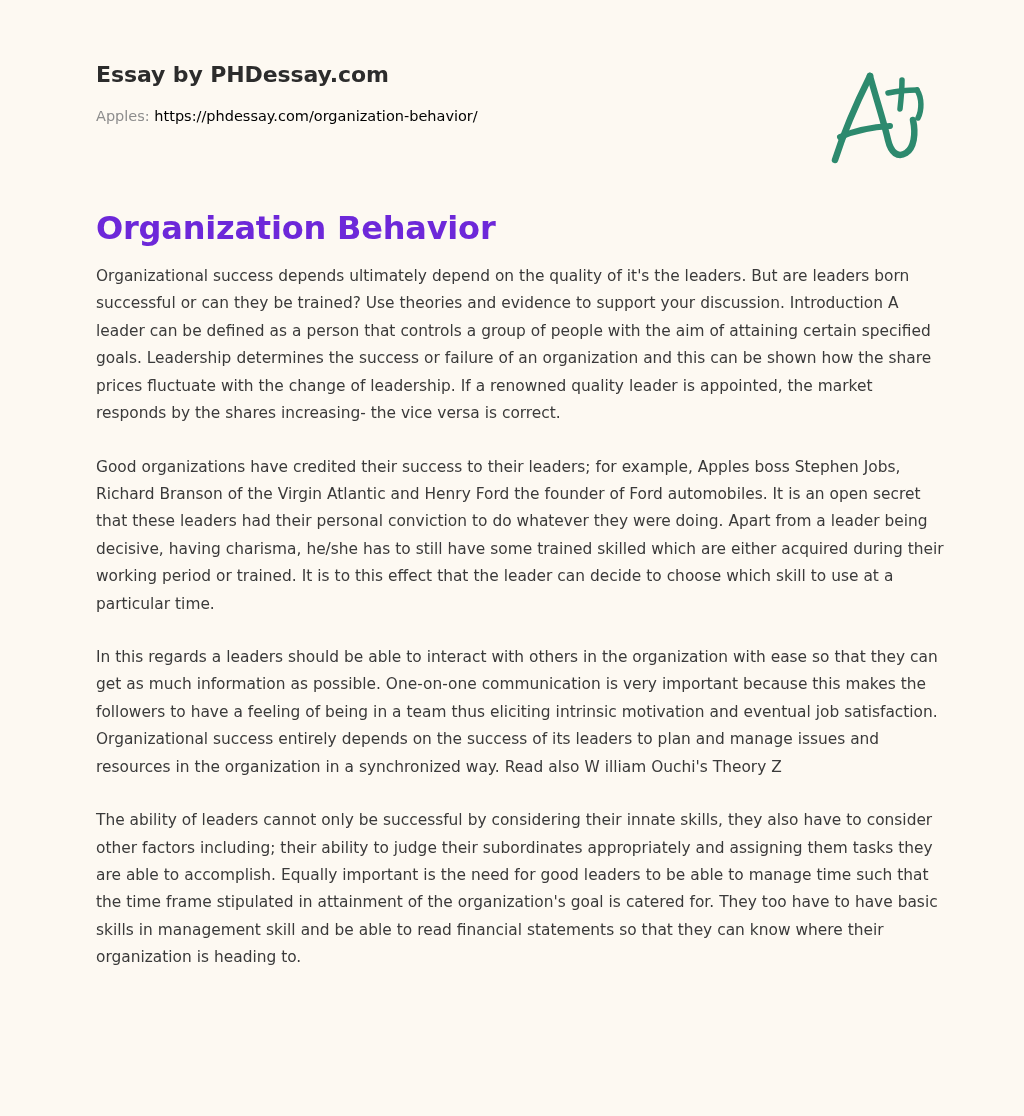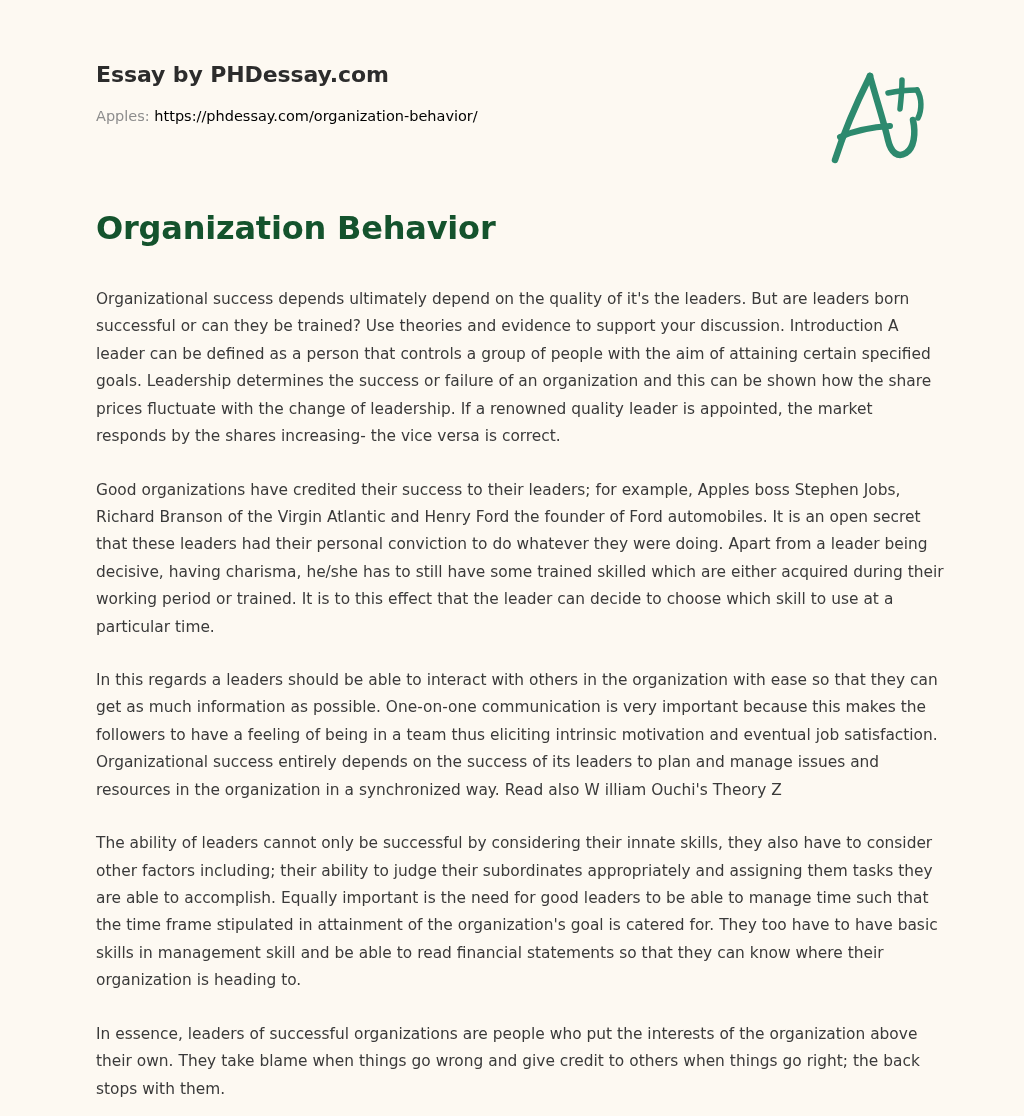--- a/index.html
+++ b/index.html
@@ -72,27 +72,27 @@
     position: absolute;
     left: 96px;
     top: 208px;
     width: 848px;
   }
 
   .article-title {
     margin: 0;
     font-size: 32px;
     font-weight: bold;
-    color: #14532d;
+    color: #6d28d9;
     letter-spacing: -0.2px;
     line-height: 1.25;
   }
 
   .body-copy {
-    margin-top: 38px;
+    margin-top: 15px;
   }
 
   .body-copy p {
     margin: 0 0 26px 0;
     font-size: 15.4px;
     line-height: 1.78;
     color: #3a3a3a;
     text-align: left;
     word-spacing: 0.1px;
   }
@@ -135,18 +135,17 @@
   </div>
 
   <div class="article">
     <h1 class="article-title">Organization Behavior</h1>
 
     <div class="body-copy">
       <p>Organizational success depends ultimately depend on the quality of it's the leaders. But are leaders born successful or can they be trained? Use theories and evidence to support your discussion. Introduction A leader can be defined as a person that controls a group of people with the aim of attaining certain specified goals. Leadership determines the success or failure of an organization and this can be shown how the share prices fluctuate with the change of leadership. If a renowned quality leader is appointed, the market responds by the shares increasing- the vice versa is correct.</p>
       <p>Good organizations have credited their success to their leaders; for example, Apples boss Stephen Jobs, Richard Branson of the Virgin Atlantic and Henry Ford the founder of Ford automobiles. It is an open secret that these leaders had their personal conviction to do whatever they were doing. Apart from a leader being decisive, having charisma, he/she has to still have some trained skilled which are either acquired during their working period or trained. It is to this effect that the leader can decide to choose which skill to use at a particular time.</p>
       <p>In this regards a leaders should be able to interact with others in the organization with ease so that they can get as much information as possible. One-on-one communication is very important because this makes the followers to have a feeling of being in a team thus eliciting intrinsic motivation and eventual job satisfaction. Organizational success entirely depends on the success of its leaders to plan and manage issues and resources in the organization in a synchronized way. Read also W illiam Ouchi's Theory Z</p>
       <p>The ability of leaders cannot only be successful by considering their innate skills, they also have to consider other factors including; their ability to judge their subordinates appropriately and assigning them tasks they are able to accomplish. Equally important is the need for good leaders to be able to manage time such that the time frame stipulated in attainment of the organization's goal is catered for. They too have to have basic skills in management skill and be able to read financial statements so that they can know where their organization is heading to.</p>
-      <p>In essence, leaders of successful organizations are people who put the interests of the organization above their own. They take blame when things go wrong and give credit to others when things go right; the back stops with them.</p>
 
     </div>
   </div>
 
 </div>
 
 </body></html>

